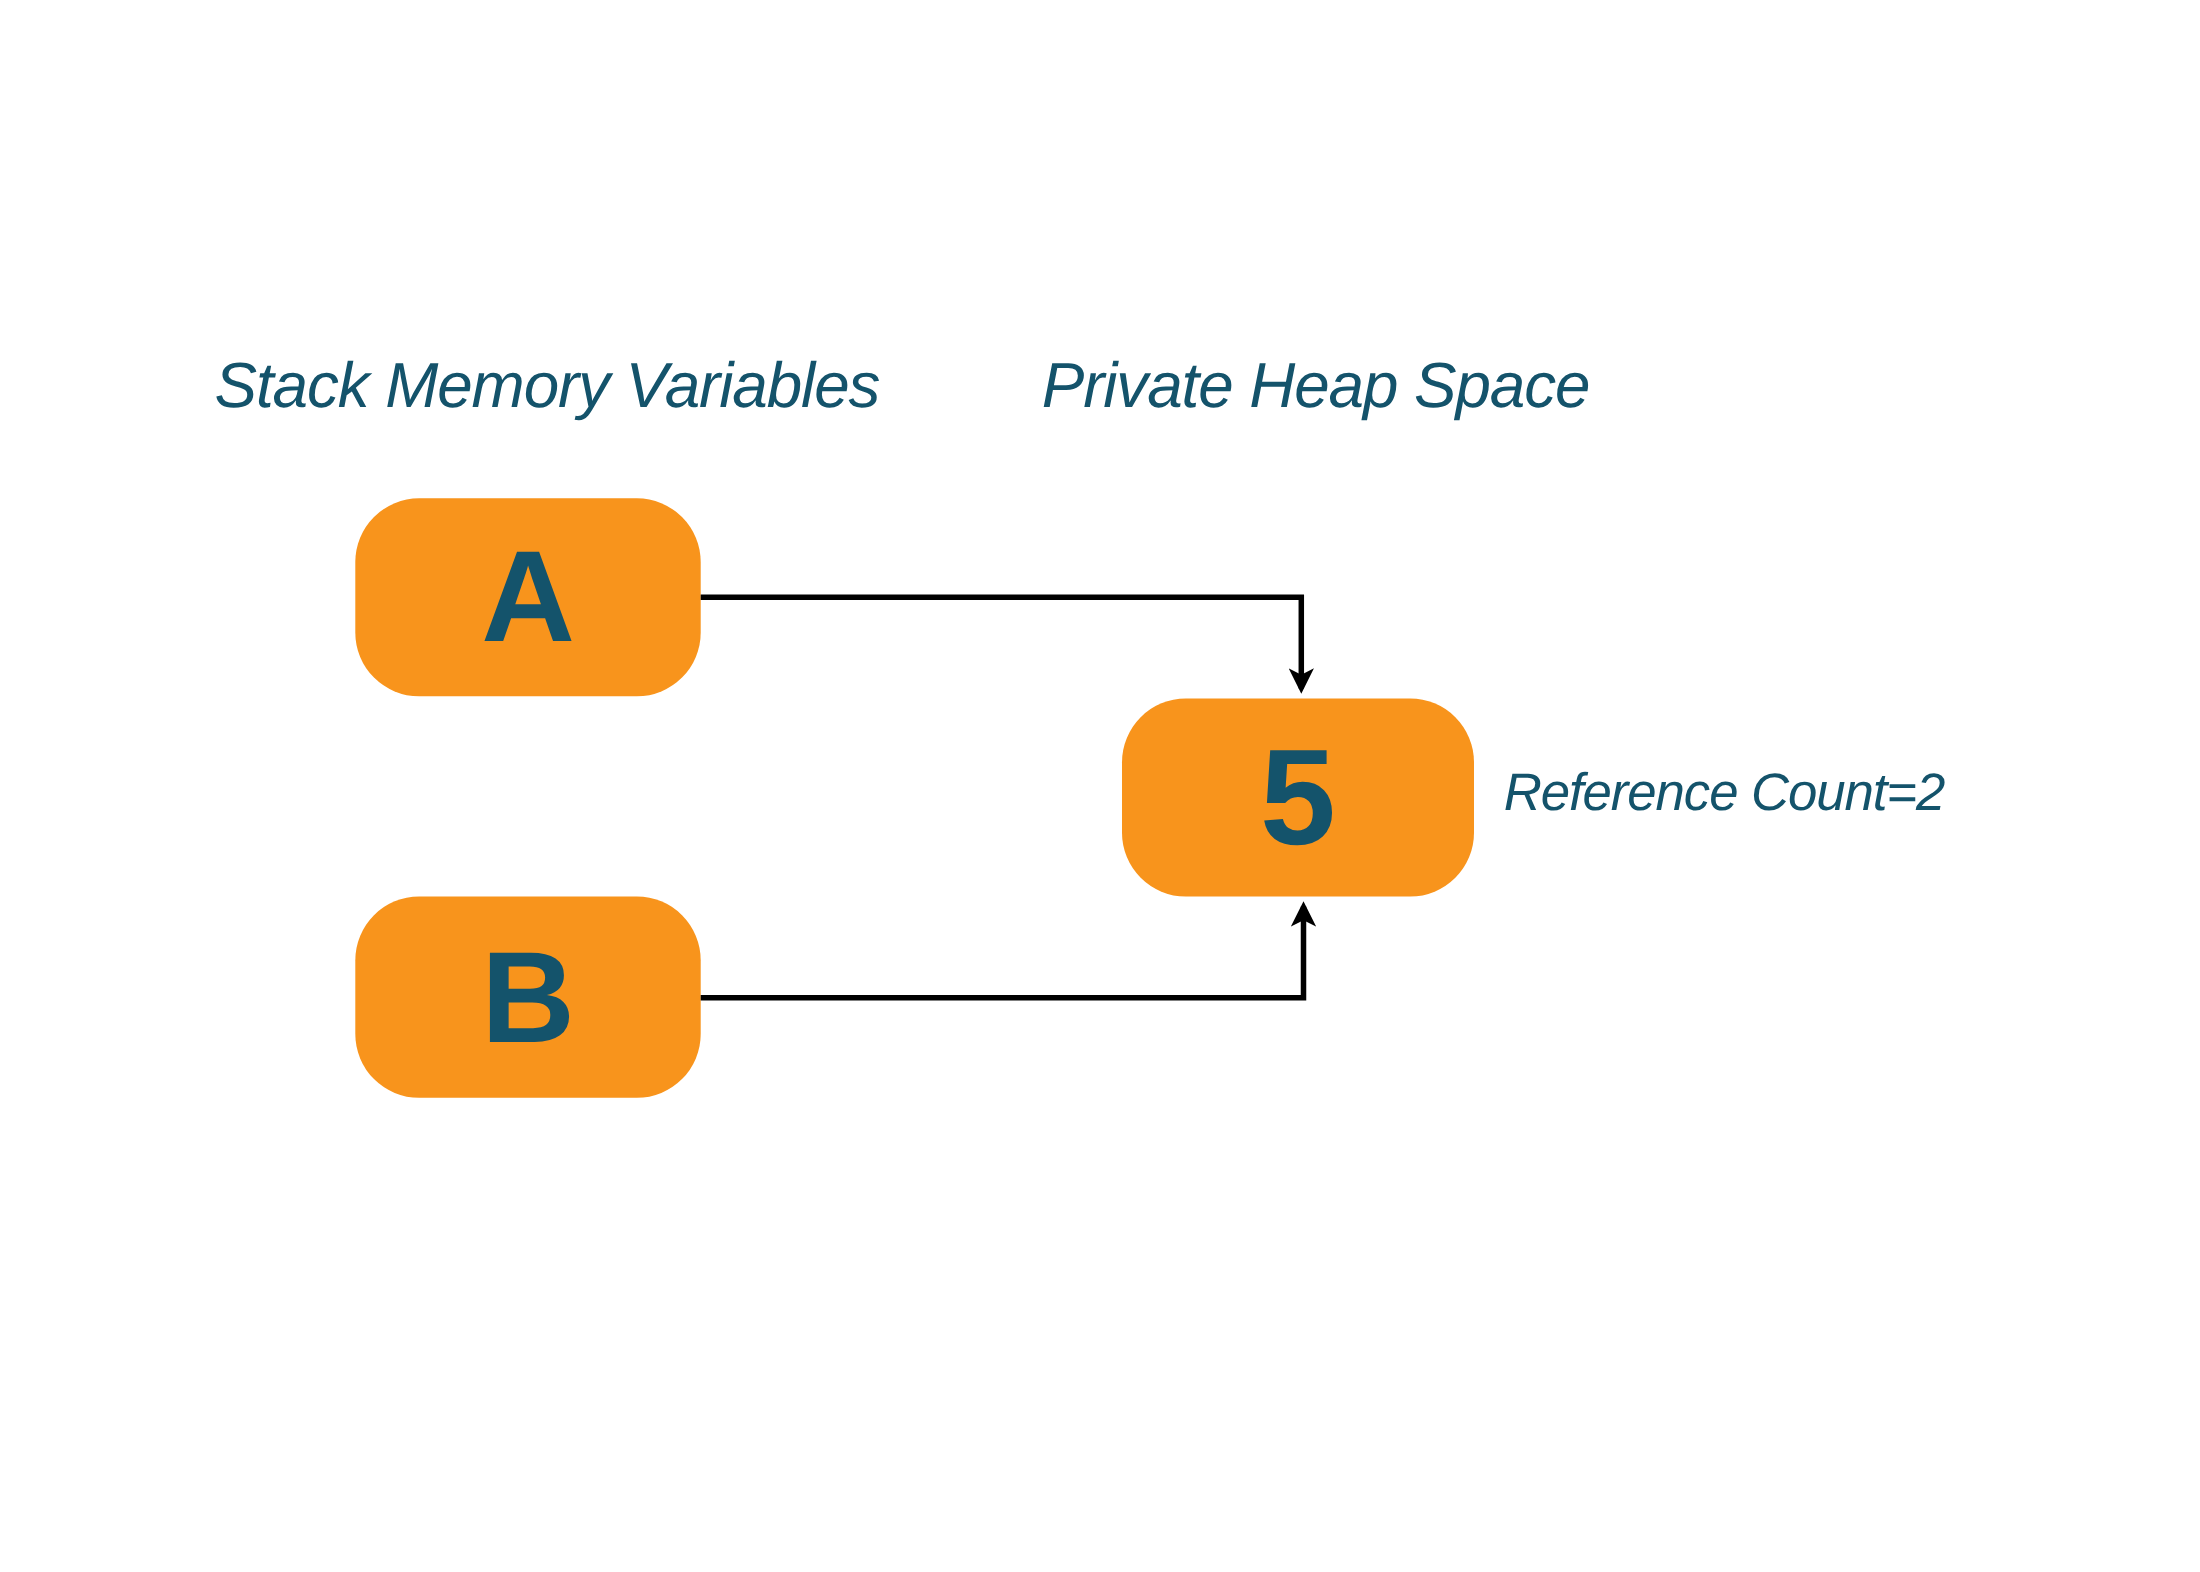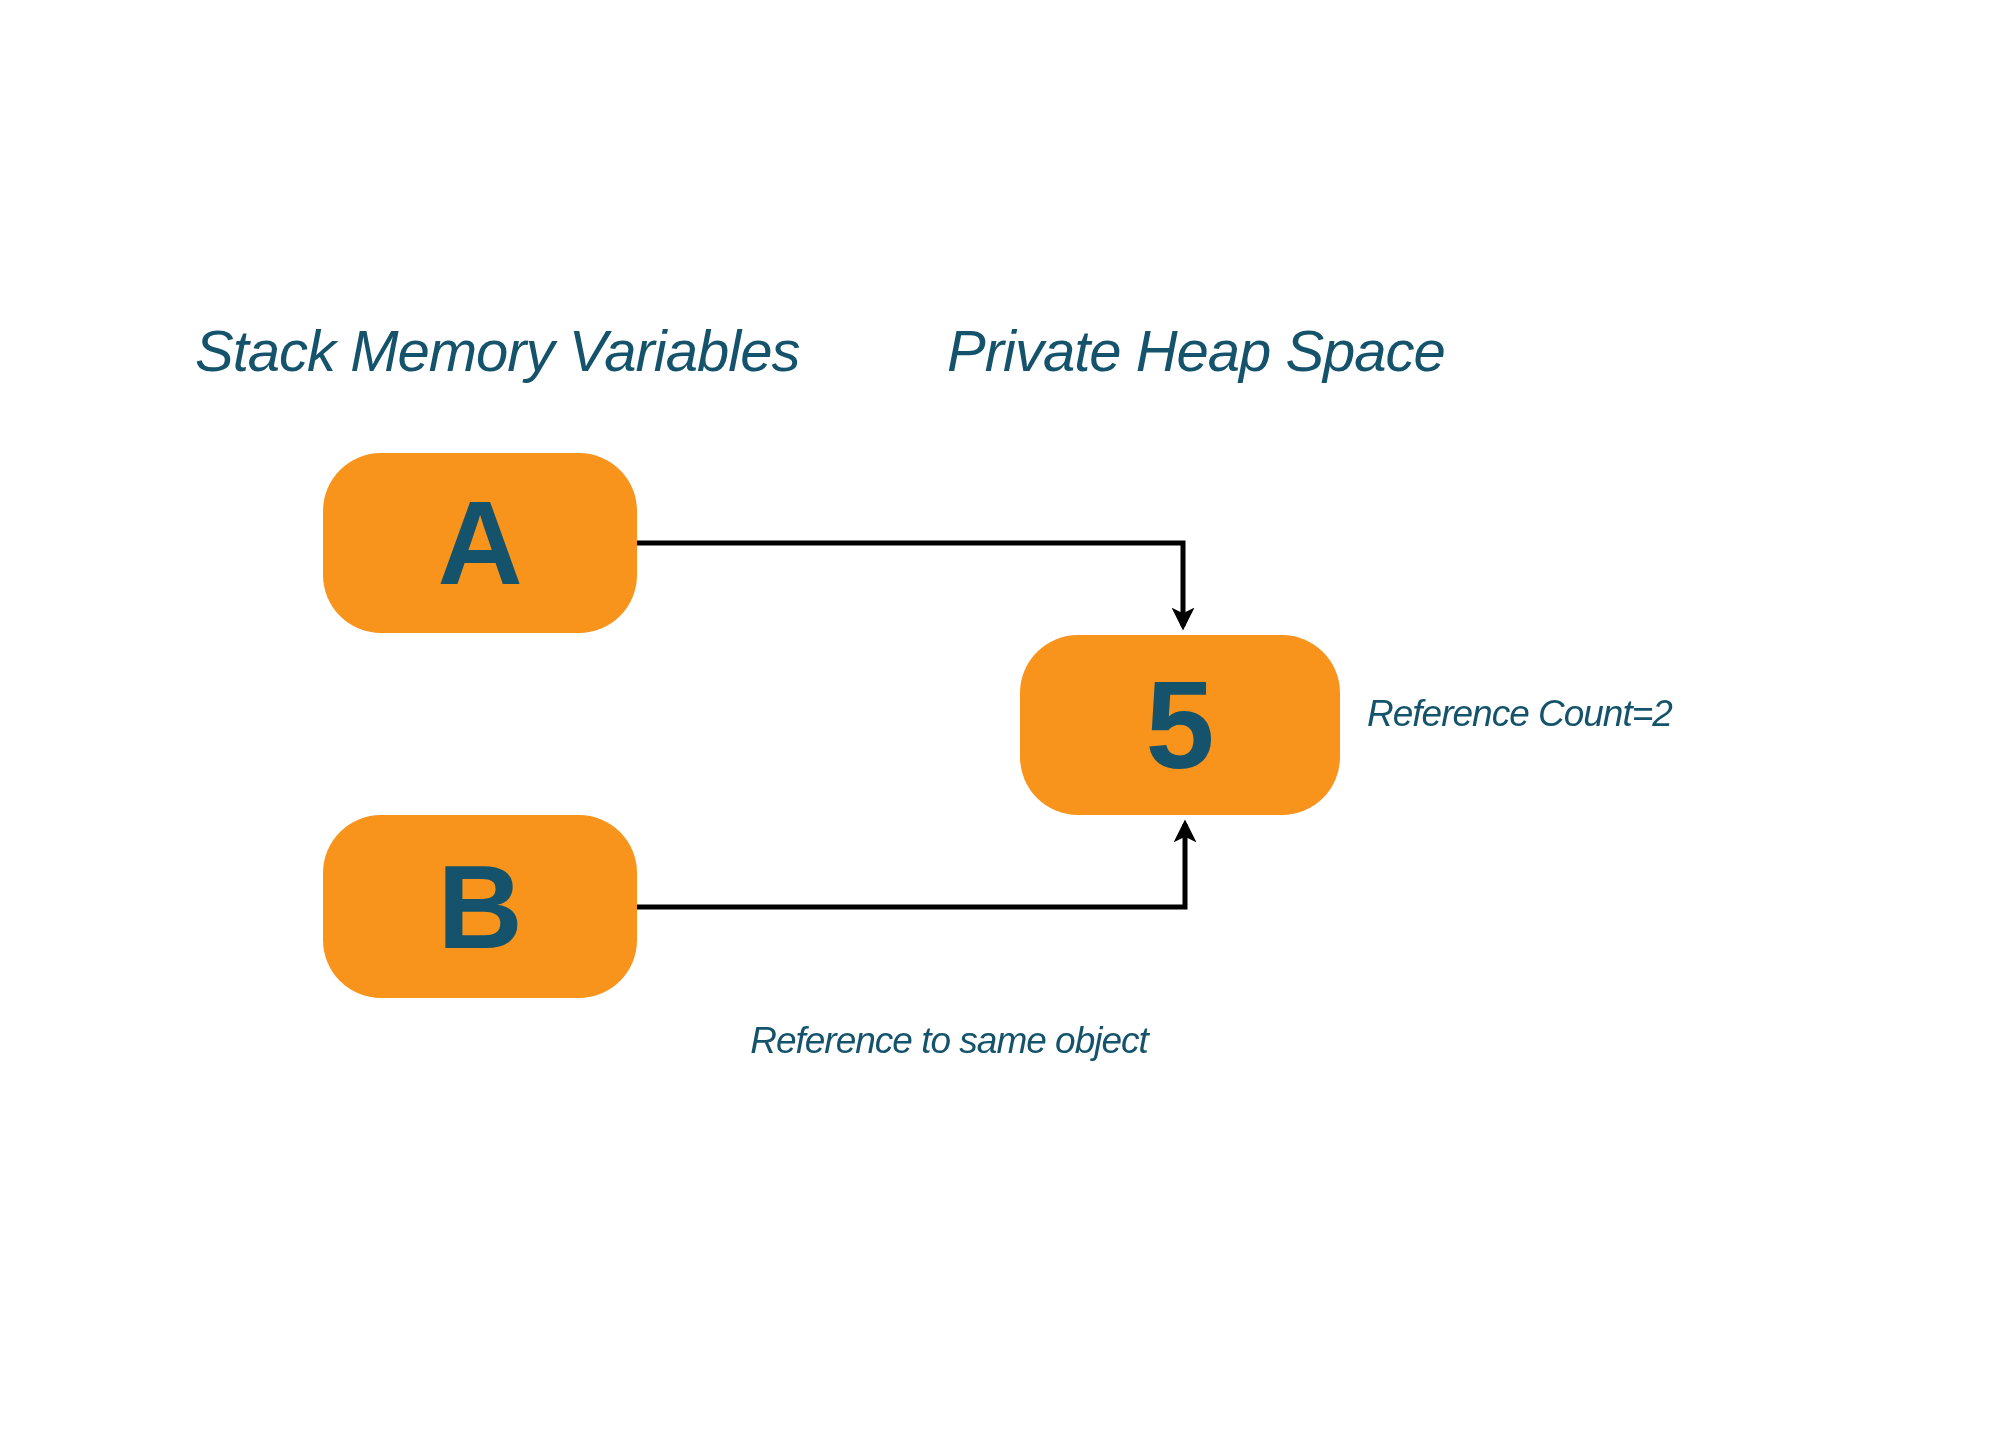--- a/index.html
+++ b/index.html
@@ -19,21 +19,21 @@
   .hand{
     position:absolute;
     color:var(--teal);
     font-style:italic;
     font-weight:500;
     letter-spacing:-1px;
     white-space:nowrap;
     line-height:1.15;
   }
   .title{font-size:58px;}
-  .note{font-size:37px;}
+  .note{font-size:48px;}
   .node{
     position:absolute;
     background:var(--orange);
     border-radius:58px;
     display:flex;
     align-items:center;
     justify-content:center;
   }
   .node-label{
     color:var(--teal);
@@ -70,21 +70,20 @@
   <div id="node-b" class="node">
     <span class="node-label">B</span>
   </div>
 
   <div id="node-obj" class="node">
     <span class="node-label">5</span>
   </div>
 
   <div id="ref-count" class="hand note">Reference Count=2</div>
 
-  <div id="same-object" class="hand note">Reference to same object</div>
 
   <svg class="arrows" viewBox="0 0 2000 1429">
     <defs>
       <marker id="arrowhead" viewBox="0 0 10 10" refX="8" refY="5" markerWidth="4.6" markerHeight="4.6" orient="auto-start-reverse" markerUnits="strokeWidth">
         <path d="M 0 0 L 10 5 L 0 10 L 2.5 5 z" fill="#000000"></path>
       </marker>
     </defs>
     <path d="M 637 543 L 1183 543 L 1183 626" fill="none" stroke="var(--line)" stroke-width="5" marker-end="url(#arrowhead)"></path>
     <path d="M 637 907 L 1185 907 L 1185 824" fill="none" stroke="var(--line)" stroke-width="5" marker-end="url(#arrowhead)"></path>
   </svg>

